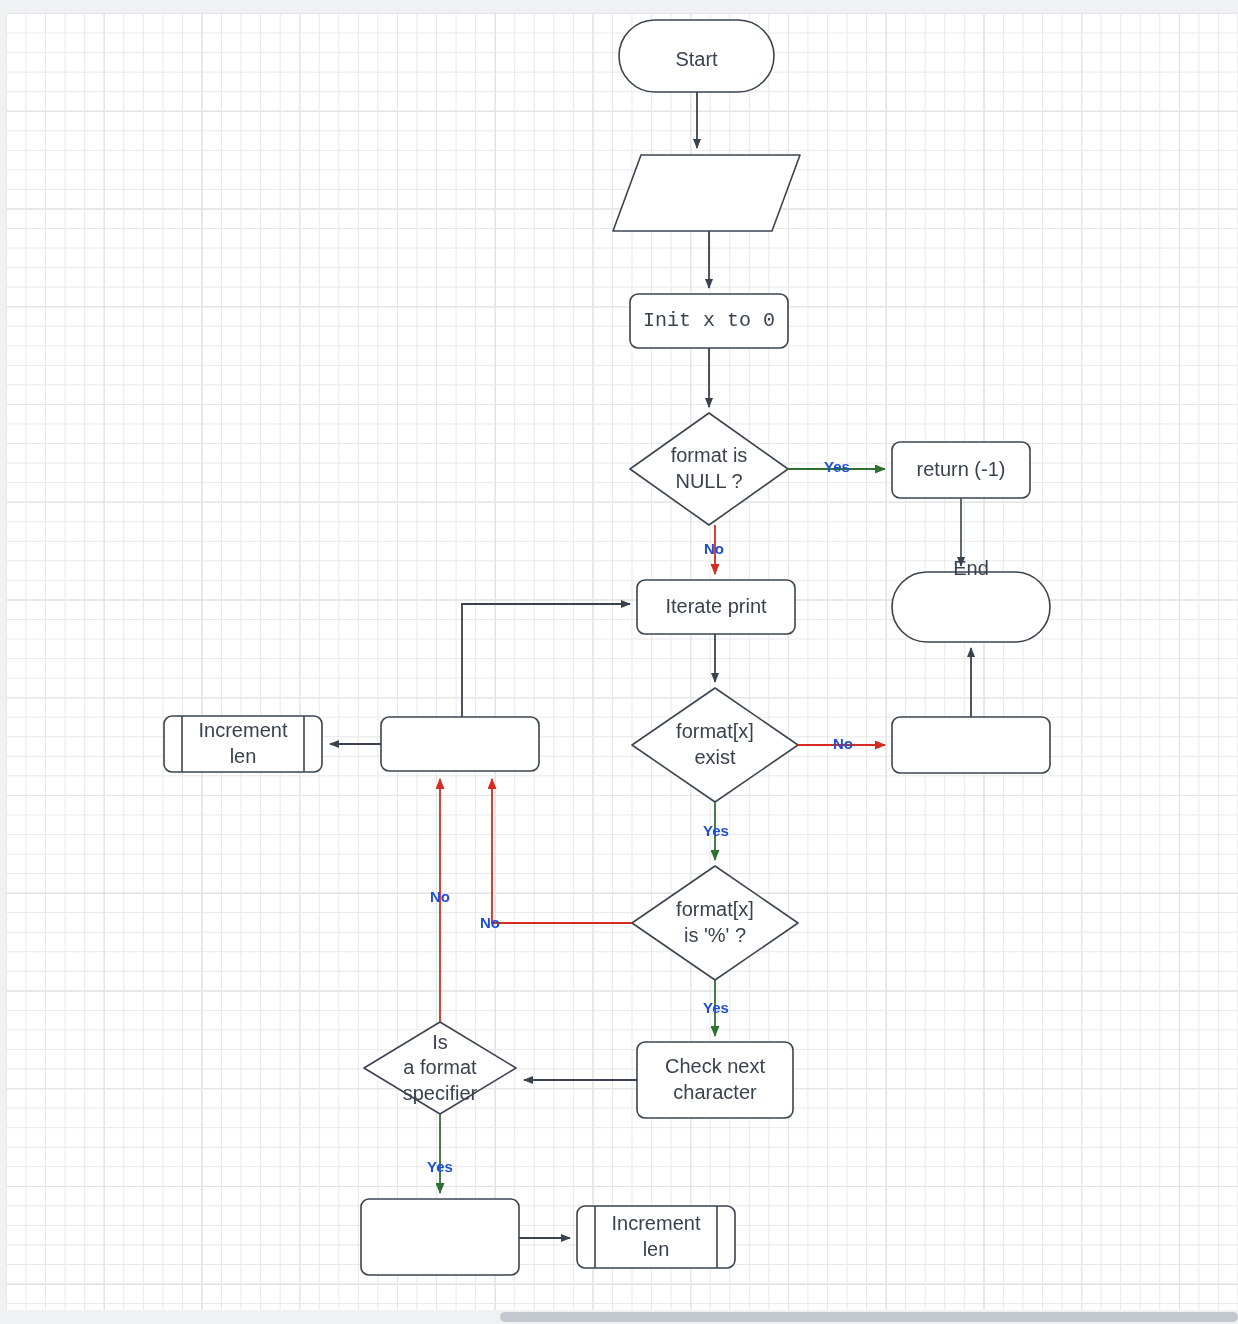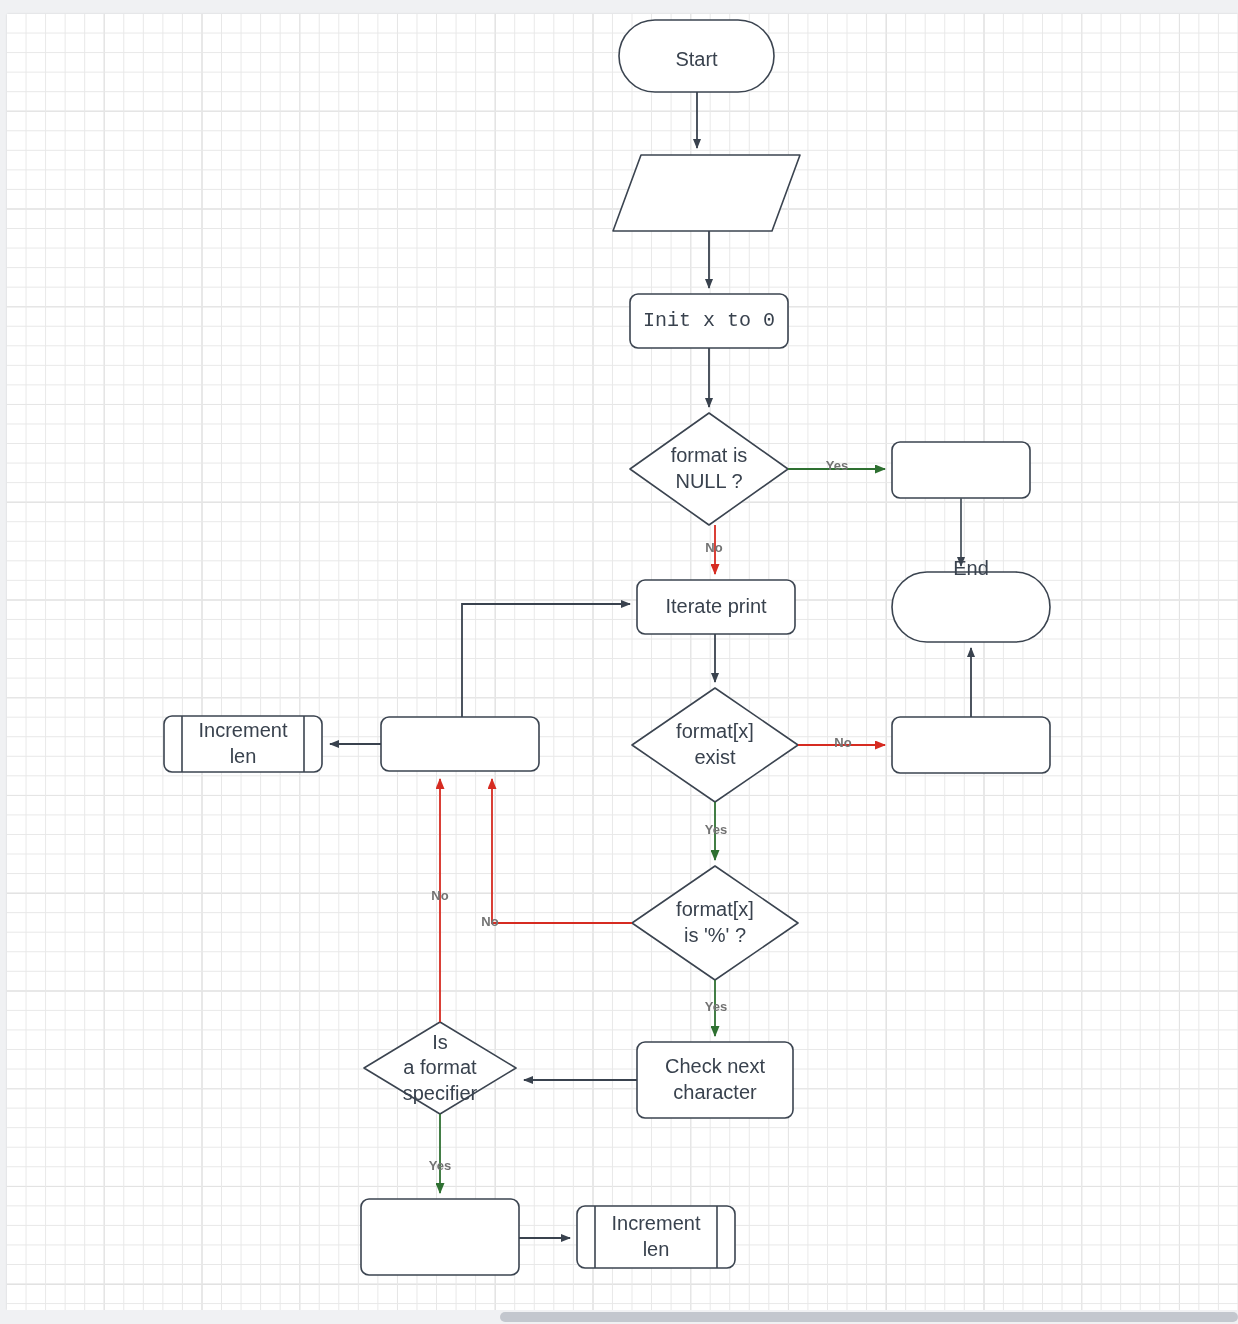--- a/index.html
+++ b/index.html
@@ -48,22 +48,22 @@
     justify-content: center;
     text-align: center;
     color: #39424e;
     font-size: 20px;
     line-height: 1.28;
     pointer-events: none;
     white-space: pre-line;
   }
   .edge-label {
     position: absolute;
-    color: #737373;
-    font-size: 13px;
+    color: #1d4ed8;
+    font-size: 15px;
     font-weight: bold;
     text-align: center;
     background: transparent;
   }
   .hscroll-track {
     position: absolute;
     left: 0;
     bottom: 0;
     width: 1238px;
     height: 14px;
@@ -175,20 +175,21 @@
       <path stroke="#39424e" d="M381,744 L330,744" marker-end="url(#arrow-gray)"></path>
 
       <path stroke="#39424e" d="M462,717 L462,604 L630,604" marker-end="url(#arrow-gray)"></path>
     </g>
   </svg>
 
   <div class="node-label" style="left:619px; top:20px; width:155px; height:80px;">Start</div>
   <div class="node-label" style="left:630px; top:294px; width:158px; height:54px;font-family:Liberation Mono, monospace;">Init x to 0</div>
   <div class="node-label" style="left:634px; top:413px; width:150px; height:112px;">format is
 NULL ?</div>
+  <div class="node-label" style="left:892px; top:442px; width:138px; height:56px;">return (-1)</div>
   <div class="node-label" style="left:892px; top:541px; width:158px; height:56px;">End</div>
   <div class="node-label" style="left:637px; top:580px; width:158px; height:54px;">Iterate print</div>
   <div class="node-label" style="left:640px; top:688px; width:150px; height:114px;">format[x]
 exist</div>
   <div class="node-label" style="left:182px; top:716px; width:122px; height:56px;">Increment
 len</div>
   <div class="node-label" style="left:640px; top:866px; width:150px; height:114px;">format[x]
 is '%' ?</div>
   <div class="node-label" style="left:637px; top:1042px; width:156px; height:76px;">Check next
 character</div>

